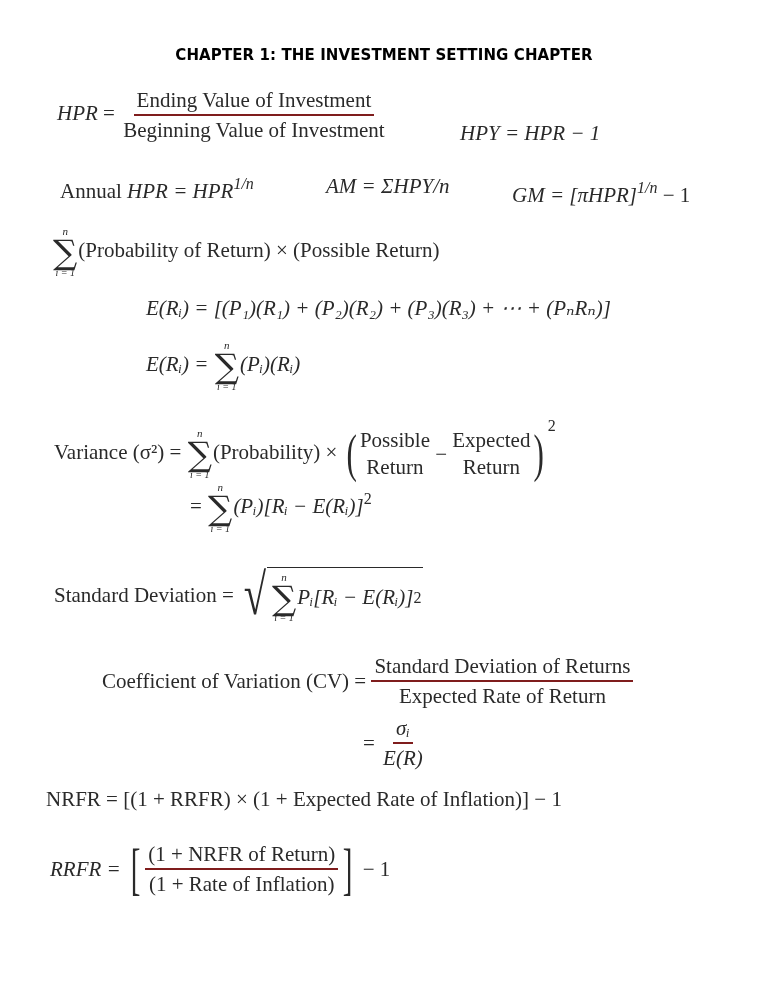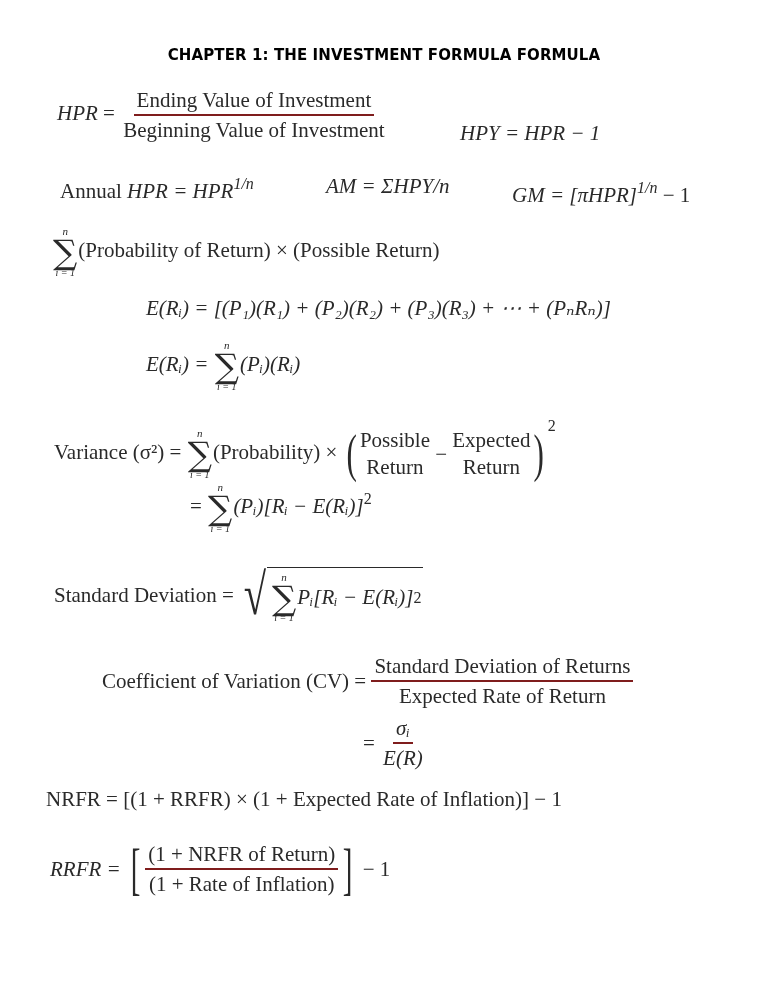--- a/index.html
+++ b/index.html
@@ -22,21 +22,21 @@
   .big-paren { font-size: 52px; font-weight: 100; vertical-align: middle; line-height: 1; display:inline-block; transform: scaleX(0.6); }
   .stack { display: inline-flex; flex-direction: column; align-items: center; vertical-align: middle; line-height: 1.3; }
   .sqrt { display: inline-flex; align-items: center; vertical-align: middle; }
   .sqrt .rad { font-size: 58px; line-height: 1; font-weight: 100; transform: scaleX(0.7); display:inline-block; margin-right:-4px; }
   .sqrt .under { border-top: 1.5px solid #2a2a2a; padding: 4px 2px 0 4px; display:inline-flex; align-items:center; }
   .bracket-big { font-size: 58px; line-height: 1; font-weight: 100; vertical-align: middle; display:inline-block; transform: scaleX(0.5); }
 </style>
 </head>
 <body>
 
-<div class="title">CHAPTER 1: THE INVESTMENT FORMULA FORMULA</div>
+<div class="title">CHAPTER 1: THE INVESTMENT SETTING CHAPTER</div>
 
 <div class="abs f" style="left:57px; top:90px;">
   <span class="it">HPR</span>
   <span>=</span>
   <span class="frac">
     <span class="num">Ending Value of Investment</span>
     <span class="den">Beginning Value of Investment</span>
   </span>
 </div>
 

